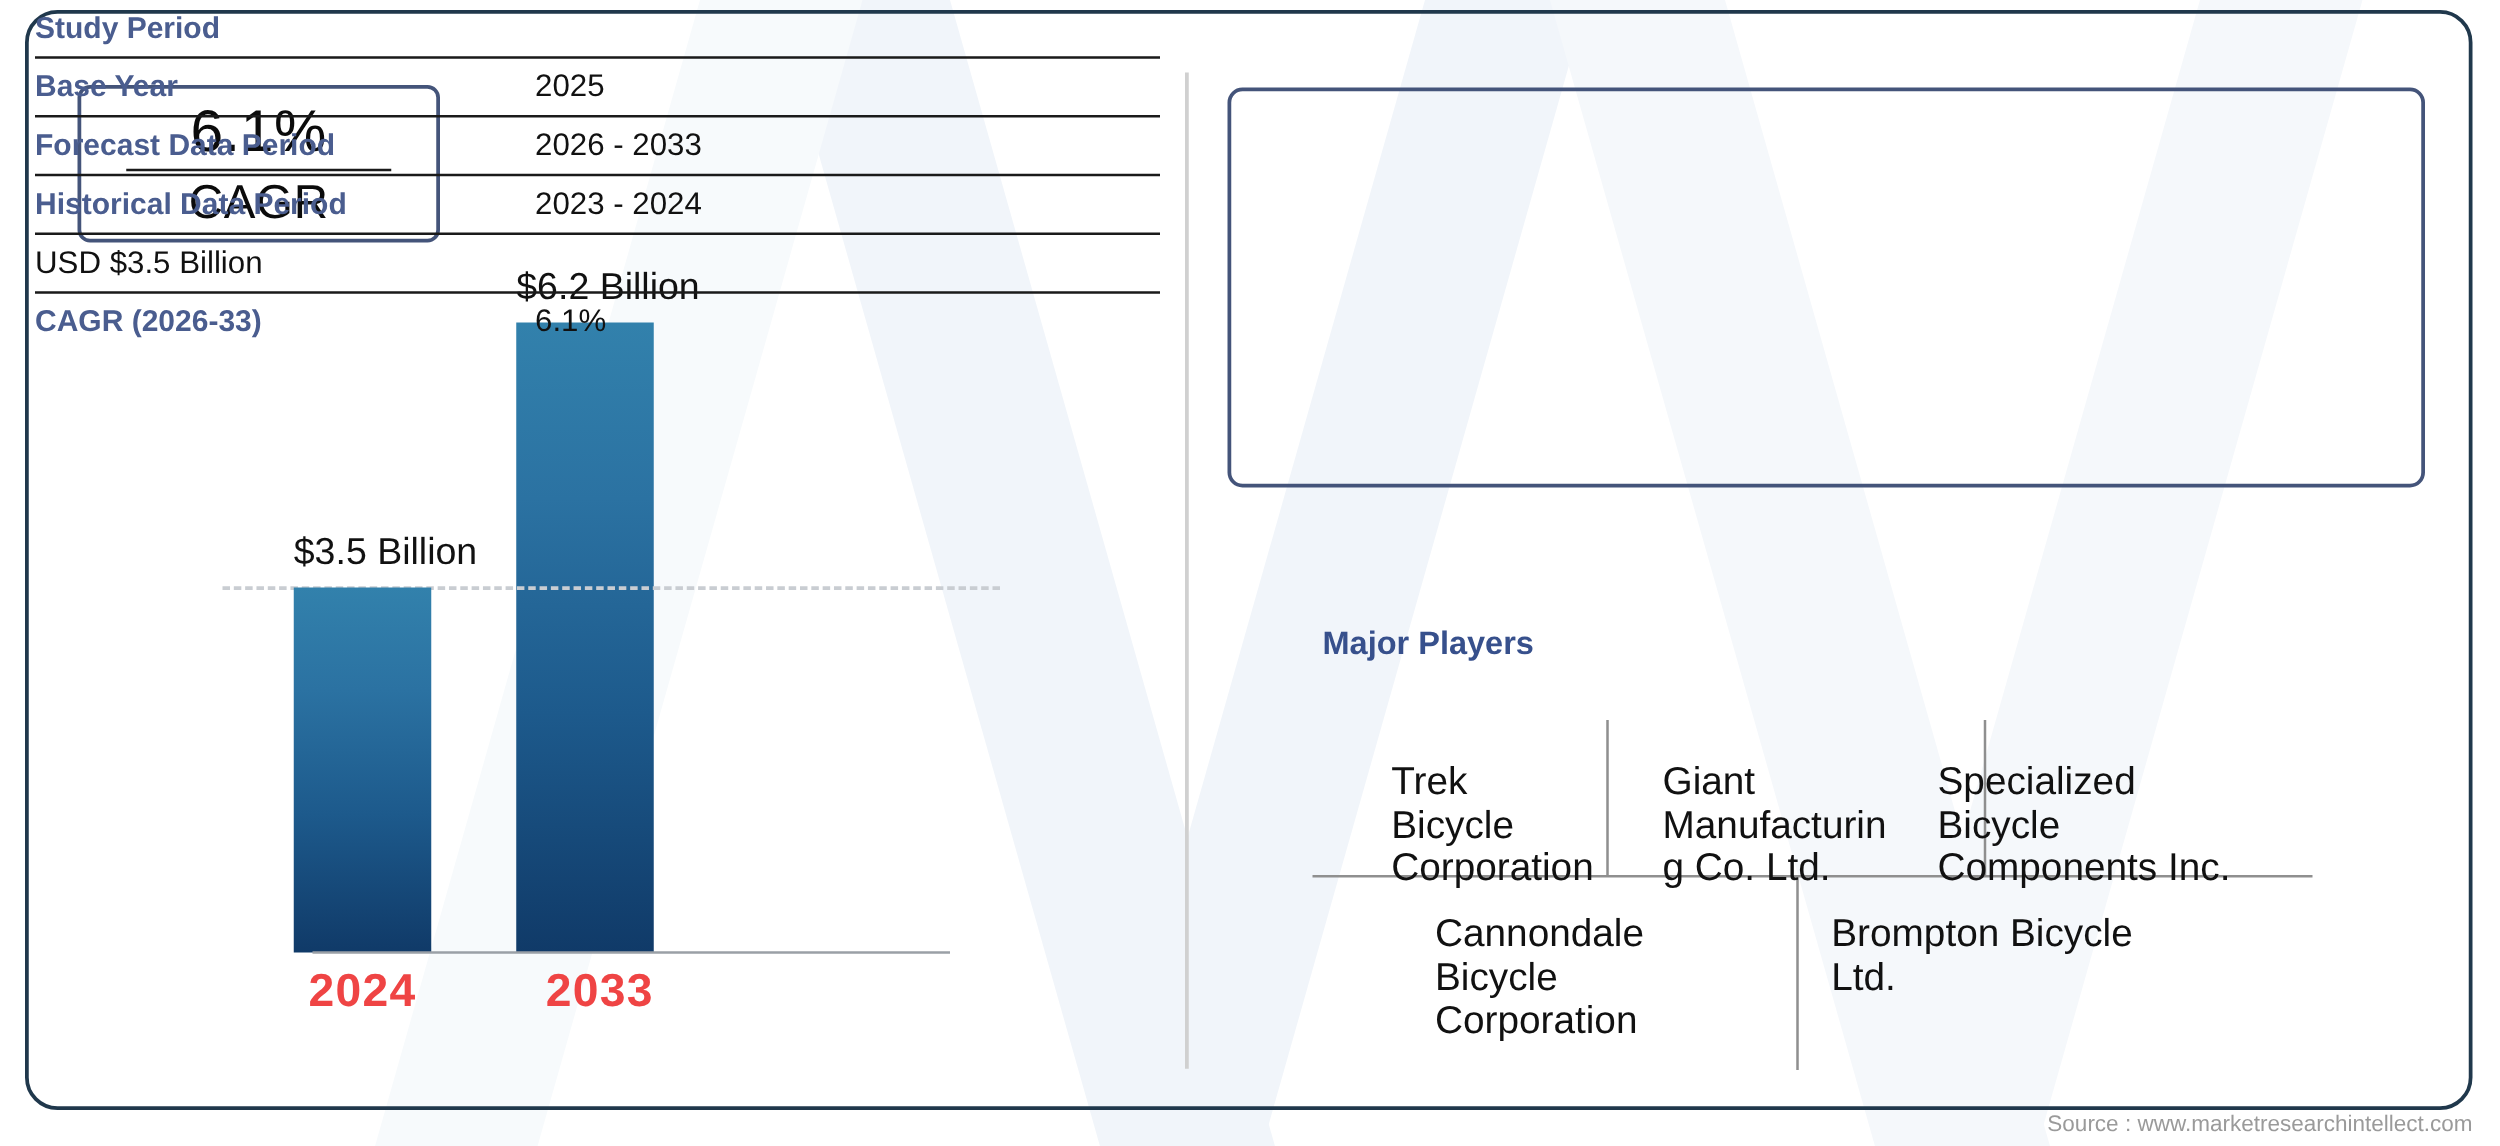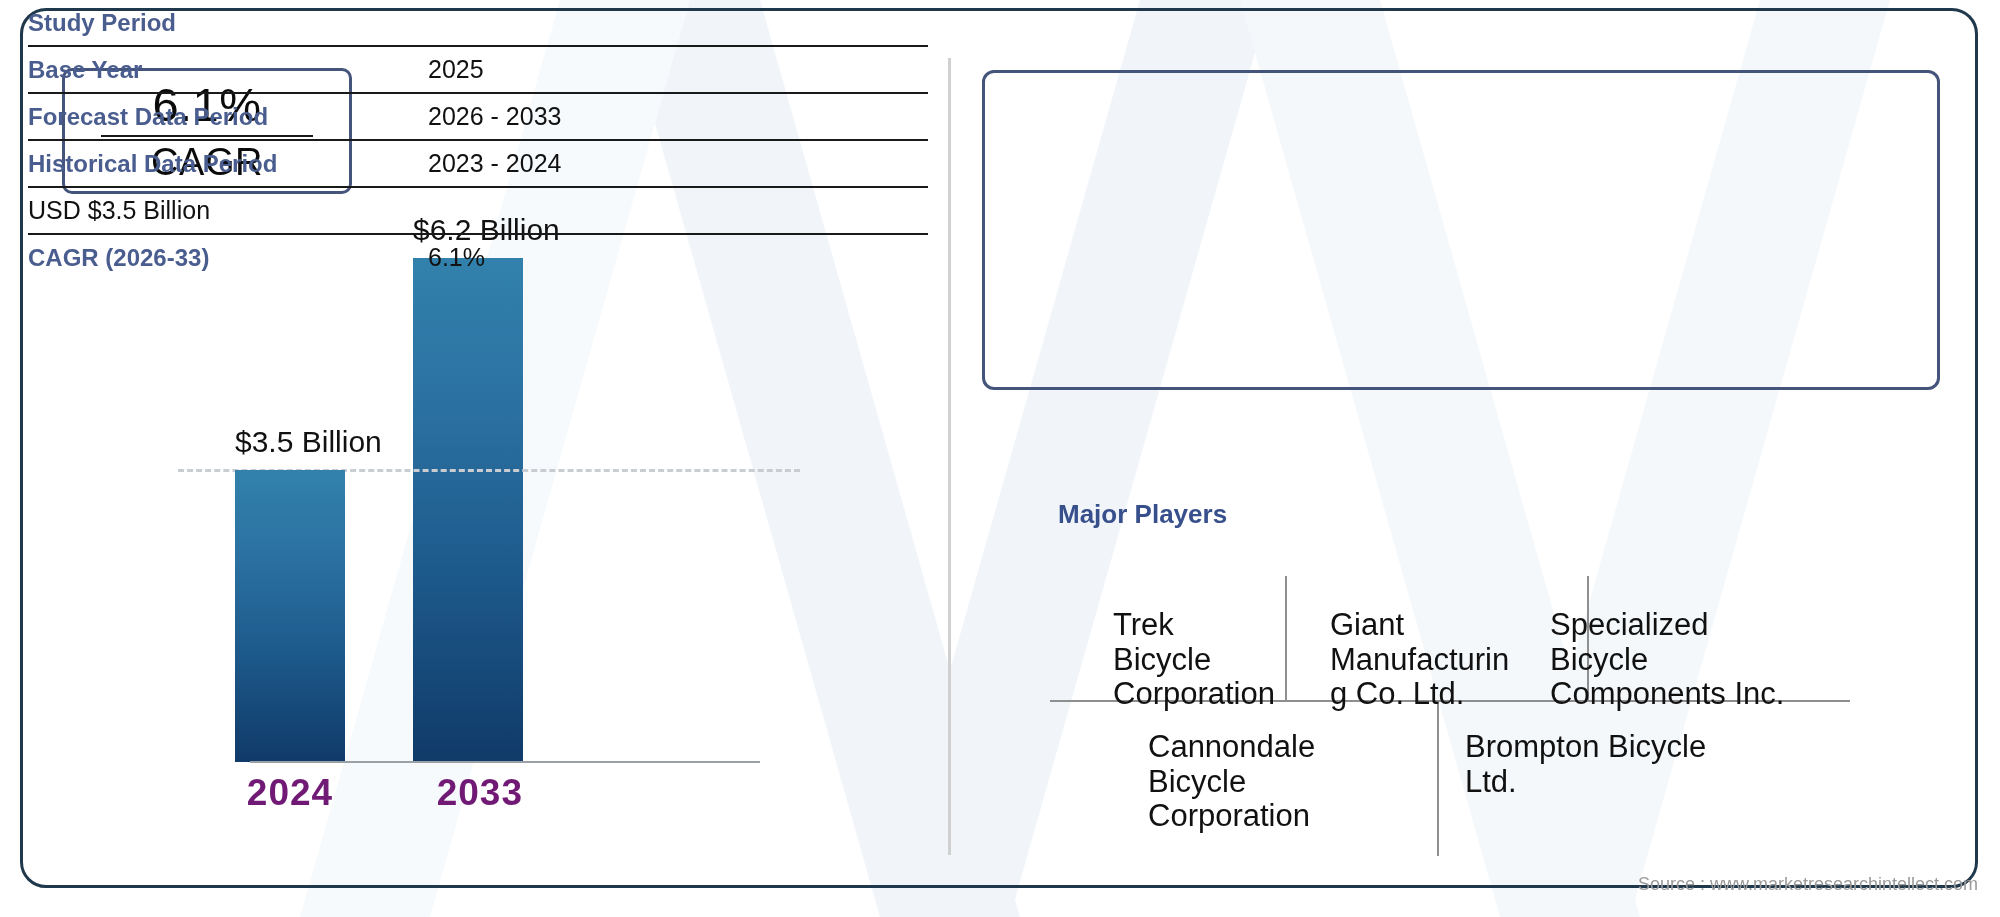--- a/index.html
+++ b/index.html
@@ -135,21 +135,21 @@
     left: 250px;
     top: 761px;
     width: 510px;
     height: 2px;
     background: #9aa0a6;
   }
   .year-label {
     position: absolute;
     font-size: 37px;
     font-weight: bold;
-    color: #701a75;
+    color: #ef4444;
     white-space: nowrap;
     letter-spacing: 1px;
   }
   #year-2024 {
     left: 235px;
     top: 772px;
     width: 110px;
     text-align: center;
   }
   #year-2033 {
@@ -255,21 +255,21 @@
   #p4 { left: 455px; top: 162px; width: 300px; }
   #vline-a { left: 275px; top: 8px; height: 125px; }
   #vline-b { left: 577px; top: 8px; height: 125px; }
   #vline-c { left: 427px; top: 133px; height: 155px; }
   #hline-top { left: 40px; top: 132px; width: 800px; }
 
   
   #source-text {
     position: absolute;
     right: 22px;
-    bottom: 22px;
+    bottom: 7px;
     font-size: 18px;
     color: #9a9a9a;
     z-index: 3;
     white-space: nowrap;
   }
 </style>
 </head>
 <body>
 
 <div id="stage">

